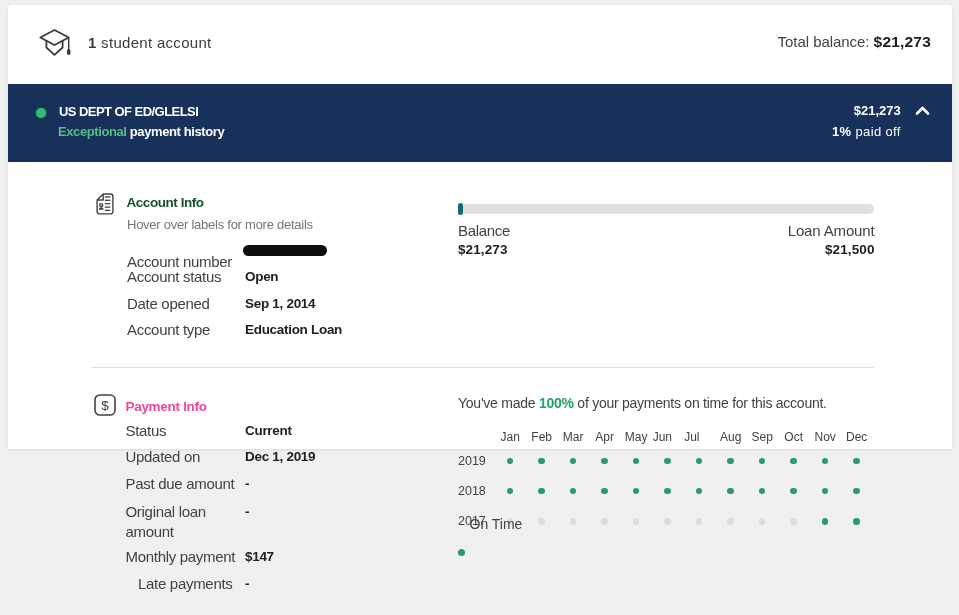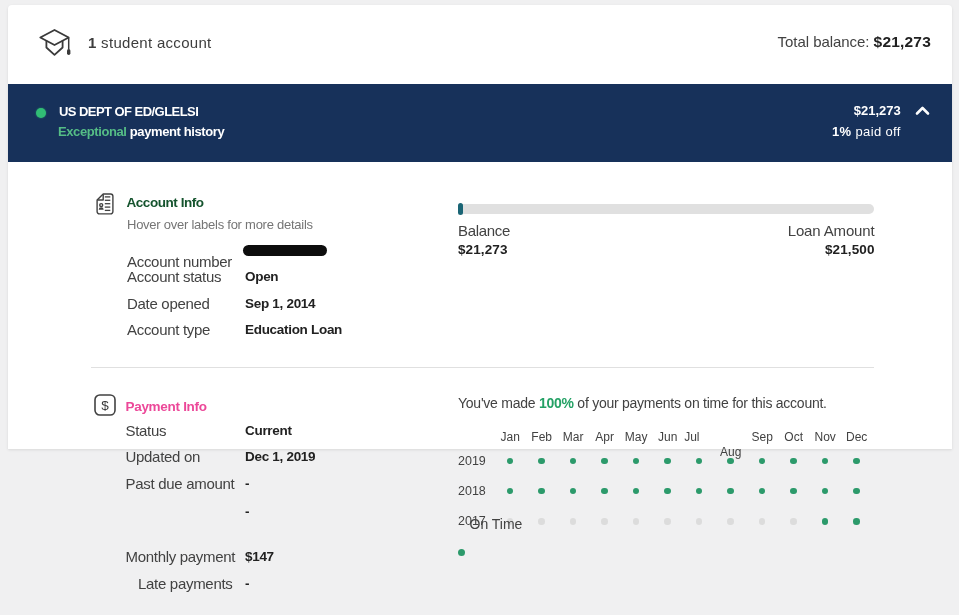--- a/index.html
+++ b/index.html
@@ -71,35 +71,36 @@
     <rect x="1" y="1" width="20" height="20" rx="4.8" stroke-width="1.6"></rect>
     <text x="11" y="15.8" text-anchor="middle" font-size="13.5" font-weight="400" fill="#3a3a3a" stroke="none" font-family="Liberation Sans">$</text>
   </svg>
   <div class="abs" style="left:117.5px;top:393px;font-size:13.5px;font-weight:bold;color:#ec4899;line-height:17px;letter-spacing:-0.3px;">Payment Info</div>
   <div class="abs lbl" style="left:117.5px;top:417.5px;line-height:16px;">Status</div>
   <div class="abs val" style="left:237px;top:417.5px;line-height:16px;">Current</div>
   <div class="abs lbl" style="left:117.5px;top:444px;line-height:16px;">Updated on</div>
   <div class="abs val" style="left:237px;top:444px;line-height:16px;">Dec 1, 2019</div>
   <div class="abs lbl" style="left:117.5px;top:470.5px;line-height:16px;">Past due amount</div>
   <div class="abs val" style="left:237px;top:470.5px;line-height:16px;">-</div>
+  <div class="abs lbl" style="left:117.5px;top:497px;line-height:20px;width:110px;">Original loan amount</div>
   <div class="abs val" style="left:237px;top:497px;line-height:20px;">-</div>
   <div class="abs lbl" style="left:117.5px;top:544px;line-height:16px;">Monthly payment</div>
   <div class="abs val" style="left:237px;top:544px;line-height:16px;">$147</div>
   <div class="abs lbl" style="left:130px;top:570.5px;line-height:16px;">Late payments</div>
   <div class="abs val" style="left:237px;top:570.5px;line-height:16px;">-</div>
 
   <div class="abs" style="left:450px;top:390px;font-size:14px;color:#424242;line-height:17px;letter-spacing:-0.25px;">You've made <b style="color:#24a165;">100%</b> of your payments on time for this account.</div>
   <div class="abs" style="left:487.2px;top:425px;width:30px;text-align:center;font-size:12px;color:#424242;line-height:14px;">Jan</div>
   <div class="abs" style="left:518.7px;top:425px;width:30px;text-align:center;font-size:12px;color:#424242;line-height:14px;">Feb</div>
   <div class="abs" style="left:550.2px;top:425px;width:30px;text-align:center;font-size:12px;color:#424242;line-height:14px;">Mar</div>
   <div class="abs" style="left:581.7px;top:425px;width:30px;text-align:center;font-size:12px;color:#424242;line-height:14px;">Apr</div>
   <div class="abs" style="left:613.2px;top:425px;width:30px;text-align:center;font-size:12px;color:#424242;line-height:14px;">May</div>
-  <div class="abs" style="left:644.7px;top:425px;width:30px;text-align:center;font-size:12px;color:#424242;line-height:14px;">Jun</div>
+  <div class="abs" style="left:644.7px;top:425px;width:30px;text-align:left;font-size:12px;color:#424242;line-height:14px;">Jun</div>
   <div class="abs" style="left:676.2px;top:425px;width:30px;text-align:left;font-size:12px;color:#424242;line-height:14px;">Jul</div>
-  <div class="abs" style="left:707.7px;top:440px;width:30px;text-align:center;font-size:12px;color:#424242;line-height:14px;">Aug</div>
+  <div class="abs" style="left:707.7px;top:425px;width:30px;text-align:center;font-size:12px;color:#424242;line-height:14px;">Aug</div>
   <div class="abs" style="left:739.2px;top:425px;width:30px;text-align:center;font-size:12px;color:#424242;line-height:14px;">Sep</div>
   <div class="abs" style="left:770.7px;top:425px;width:30px;text-align:center;font-size:12px;color:#424242;line-height:14px;">Oct</div>
   <div class="abs" style="left:802.2px;top:425px;width:30px;text-align:center;font-size:12px;color:#424242;line-height:14px;">Nov</div>
   <div class="abs" style="left:833.7px;top:425px;width:30px;text-align:center;font-size:12px;color:#424242;line-height:14px;">Dec</div>
   <div class="abs" style="left:450px;top:448.8px;font-size:12.5px;color:#424242;line-height:15px;">2019</div>
   <div class="abs" style="left:498.9px;top:452.5px;width:6.6px;height:6.6px;border-radius:50%;background:#2c9a6b;"></div>
   <div class="abs" style="left:530.4px;top:452.5px;width:6.6px;height:6.6px;border-radius:50%;background:#2c9a6b;"></div>
   <div class="abs" style="left:561.9px;top:452.5px;width:6.6px;height:6.6px;border-radius:50%;background:#2c9a6b;"></div>
   <div class="abs" style="left:593.4px;top:452.5px;width:6.6px;height:6.6px;border-radius:50%;background:#2c9a6b;"></div>
   <div class="abs" style="left:624.9px;top:452.5px;width:6.6px;height:6.6px;border-radius:50%;background:#2c9a6b;"></div>

